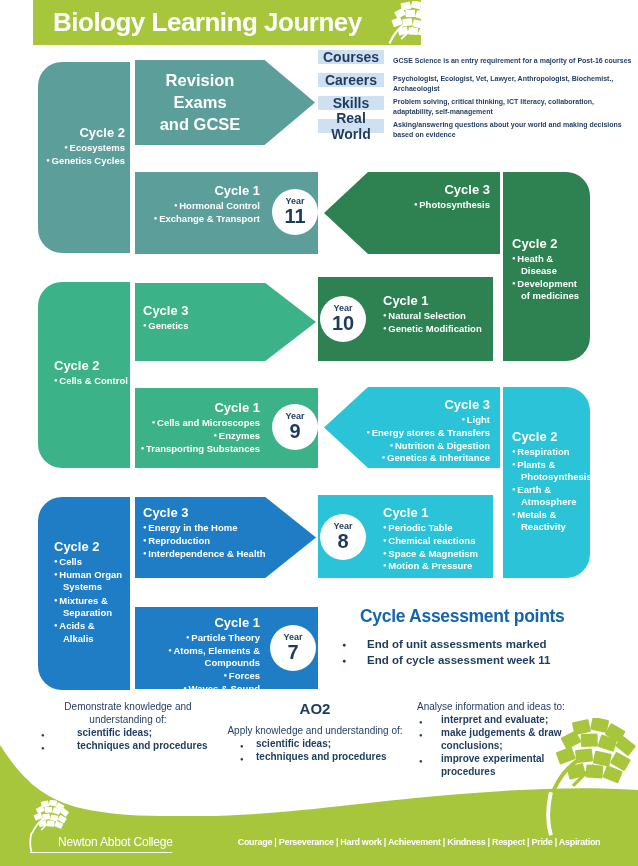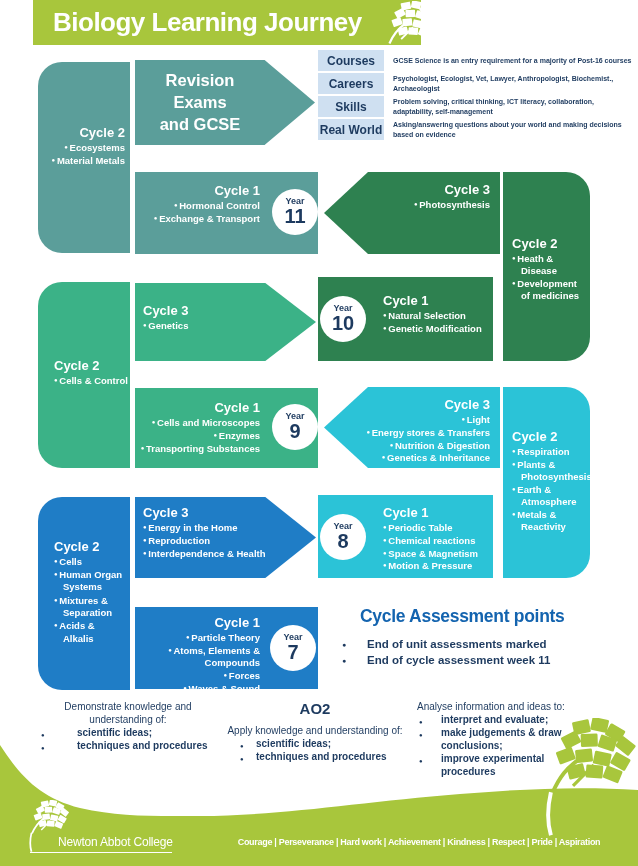--- a/index.html
+++ b/index.html
@@ -6,22 +6,22 @@
   #canvas{position:relative;width:638px;height:866px;overflow:hidden;background:#fff;
           font-family:"Liberation Sans",sans-serif;}
 
   
   .banner{position:absolute;left:33px;top:0;width:388px;height:45px;background:#a8c63c;}
   .banner .title{position:absolute;left:20px;top:0;line-height:45px;color:#fff;
                  font-size:26px;font-weight:bold;letter-spacing:-0.5px;white-space:nowrap;}
 
   
   .legend-row{position:absolute;left:318px;width:318px;height:21px;display:flex;}
-  .legend-label{width:66px;height:21px;background:#cfe0f1;color:#1d3a5f;font-weight:bold;
-                font-size:12px;display:flex;align-items:center;justify-content:center;flex:none;}
+  .legend-label{width:66px;height:14px;background:#cfe0f1;color:#1d3a5f;font-weight:bold;
+                font-size:14px;display:flex;align-items:center;justify-content:center;flex:none;text-align:center;}
   .legend-desc{margin-left:9px;width:243px;color:#1d3a5f;font-weight:bold;font-size:7px;
                line-height:9.5px;display:flex;align-items:center;}
 
   
   .b{position:absolute;color:#fff;font-weight:bold;box-sizing:border-box;}
   .b h4{font-size:13px;margin:0;line-height:15px;}
   .b ul{margin:1px 0 0;padding:0;list-style:none;font-size:9.5px;line-height:12.3px;}
   .b li{padding-left:9px;text-indent:-9px;}
   .b li::before{content:"\25CF  ";font-size:6px;vertical-align:1.5px;}
   .b.ar{text-align:right;}
@@ -121,21 +121,21 @@
     <div class="legend-row" style="top:119px">
       <div class="legend-label">Real World</div>
       <div class="legend-desc">Asking/answering questions about your world and making decisions based on evidence</div>
     </div>
   </div>
 
   <div class="b teal rnd-l ar" style="left:38px;top:62px;width:92px;height:191px;padding:63px 5px 0 0">
     <h4>Cycle 2</h4>
     <ul>
       <li>Ecosystems</li>
-      <li>Material Metals</li>
+      <li>Genetics Cycles</li>
     </ul>
   </div>
   <div class="b green rnd-l" style="left:38px;top:282px;width:92px;height:186px;padding:76px 0 0 16px">
     <h4>Cycle 2</h4>
     <ul>
       <li>Cells  &amp; Control</li>
     </ul>
   </div>
   <div class="b blue rnd-l" style="left:38px;top:497px;width:92px;height:193px;padding:42px 6px 0 16px">
     <h4>Cycle 2</h4>

